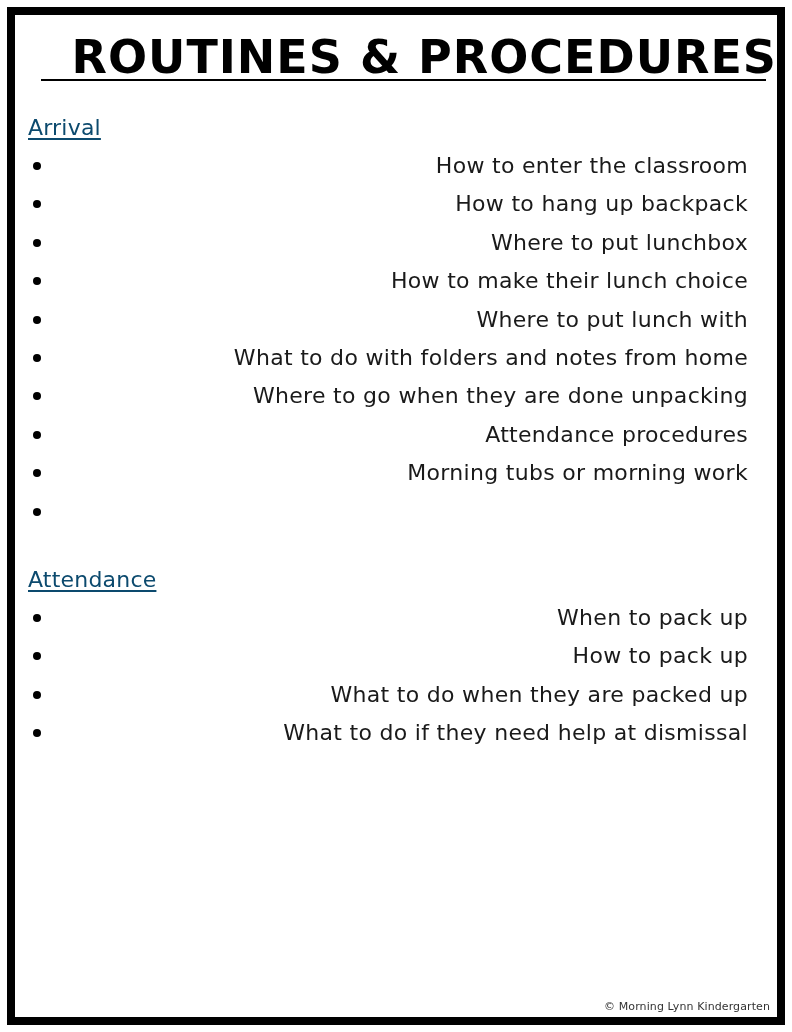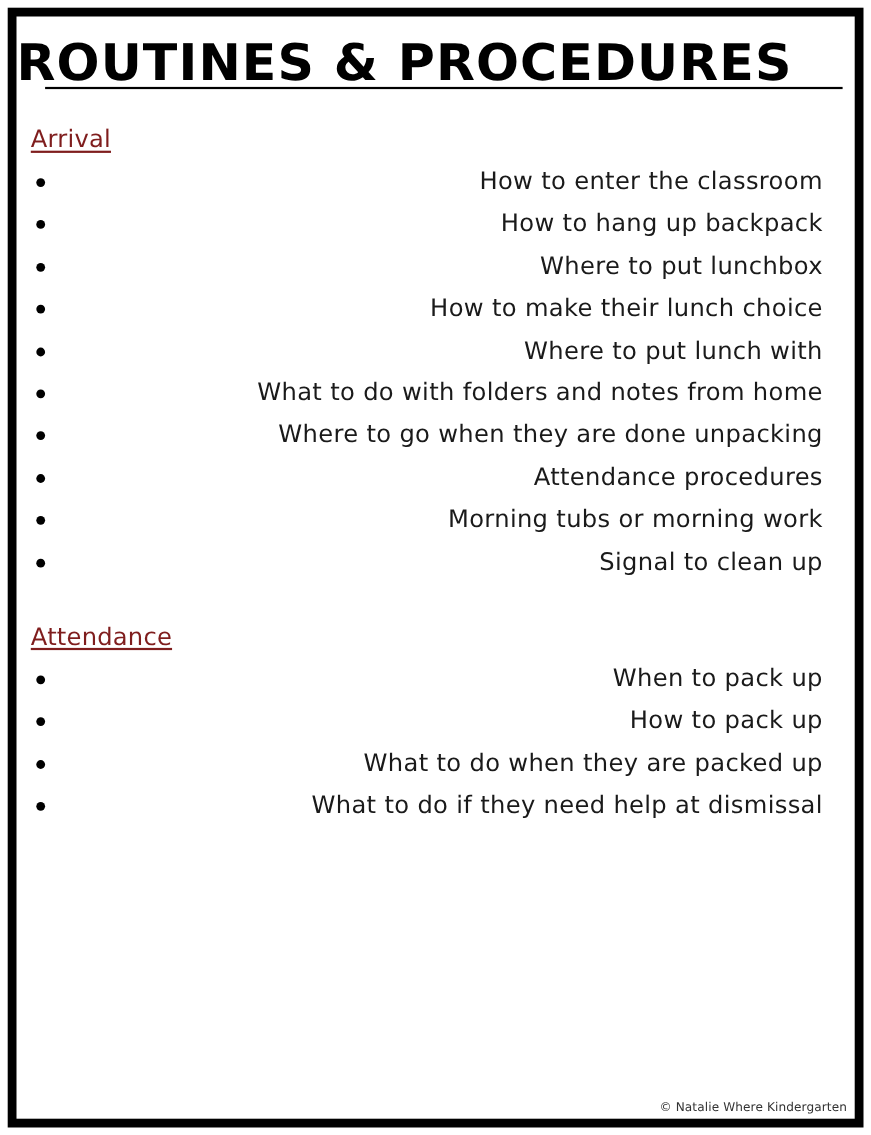--- a/index.html
+++ b/index.html
@@ -22,21 +22,21 @@
       width: 762px;
       height: 1002px;
       border: 8px solid #000;
       background: #fff;
     }
     .title {
       position: absolute;
       left: 0;
       right: 0;
       top: 14px;
-      text-align: left;
+      text-align: right;
       font-family: "DejaVu Sans", sans-serif;
       font-weight: bold;
       font-size: 46px;
       letter-spacing: 1px;
       color: #000;
       line-height: 56px;
       transform: scaleX(1.0);
     }
     .title-rule {
       position: absolute;
@@ -51,21 +51,21 @@
       left: 13px;
       top: 98px;
       width: 720px;
     }
     .section-heading {
       font-size: 22px;
       font-weight: normal;
       text-decoration: underline;
       text-underline-offset: 3px;
       text-decoration-thickness: 1.5px;
-      color: #7f1d1d;
+      color: #0c4a6e;
       height: 30px;
       line-height: 30px;
       margin: 0 0 8px 0;
       letter-spacing: 0.2px;
     }
     ul.items {
       list-style: none;
       margin: 0;
       padding: 0;
     }
@@ -115,32 +115,32 @@
       <ul class="items">
         <li><span class="bullet"></span><span>How to enter the classroom</span></li>
         <li><span class="bullet"></span><span>How to hang up backpack</span></li>
         <li><span class="bullet"></span><span>Where to put lunchbox</span></li>
         <li><span class="bullet"></span><span>How to make their lunch choice</span></li>
         <li><span class="bullet"></span><span>Where to put lunch with</span></li>
         <li><span class="bullet"></span><span>What to do with folders and notes from home</span></li>
         <li><span class="bullet"></span><span>Where to go when they are done unpacking</span></li>
         <li><span class="bullet"></span><span>Attendance procedures</span></li>
         <li><span class="bullet"></span><span>Morning tubs or morning work</span></li>
-        <li><span class="bullet"></span><span>Signal to clean up</span></li>
+        <li><span class="bullet"></span></li>
       </ul>
     </div>
 
     <div class="section-gap"></div>
 
     <div>
       <div class="section-heading">Attendance</div>
       <ul class="items">
         <li><span class="bullet"></span><span>When to pack up</span></li>
         <li><span class="bullet"></span><span>How to pack up</span></li>
         <li><span class="bullet"></span><span>What to do when they are packed up</span></li>
         <li><span class="bullet"></span><span>What to do if they need help at dismissal</span></li>
       </ul>
     </div>
 
   </div>
 
-  <div class="copyright">© Natalie  Where Kindergarten</div>
+  <div class="copyright">© Morning  Lynn Kindergarten</div>
 </div>
 
 </body></html>

